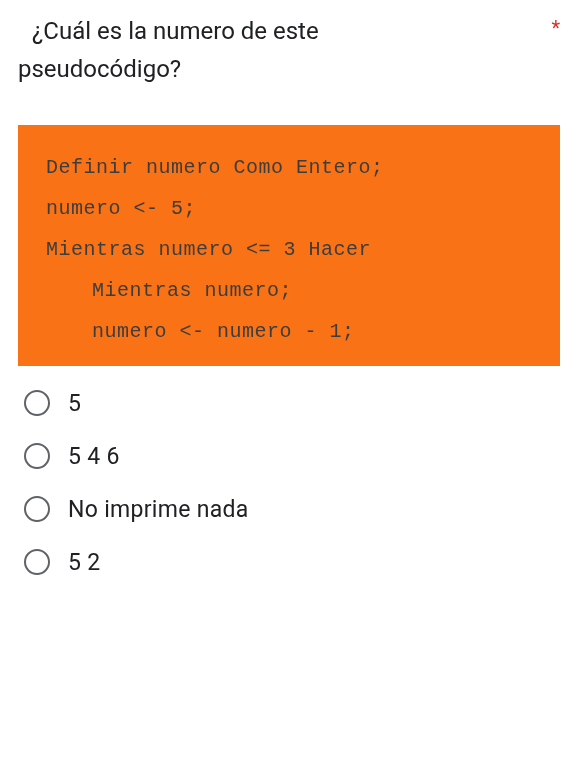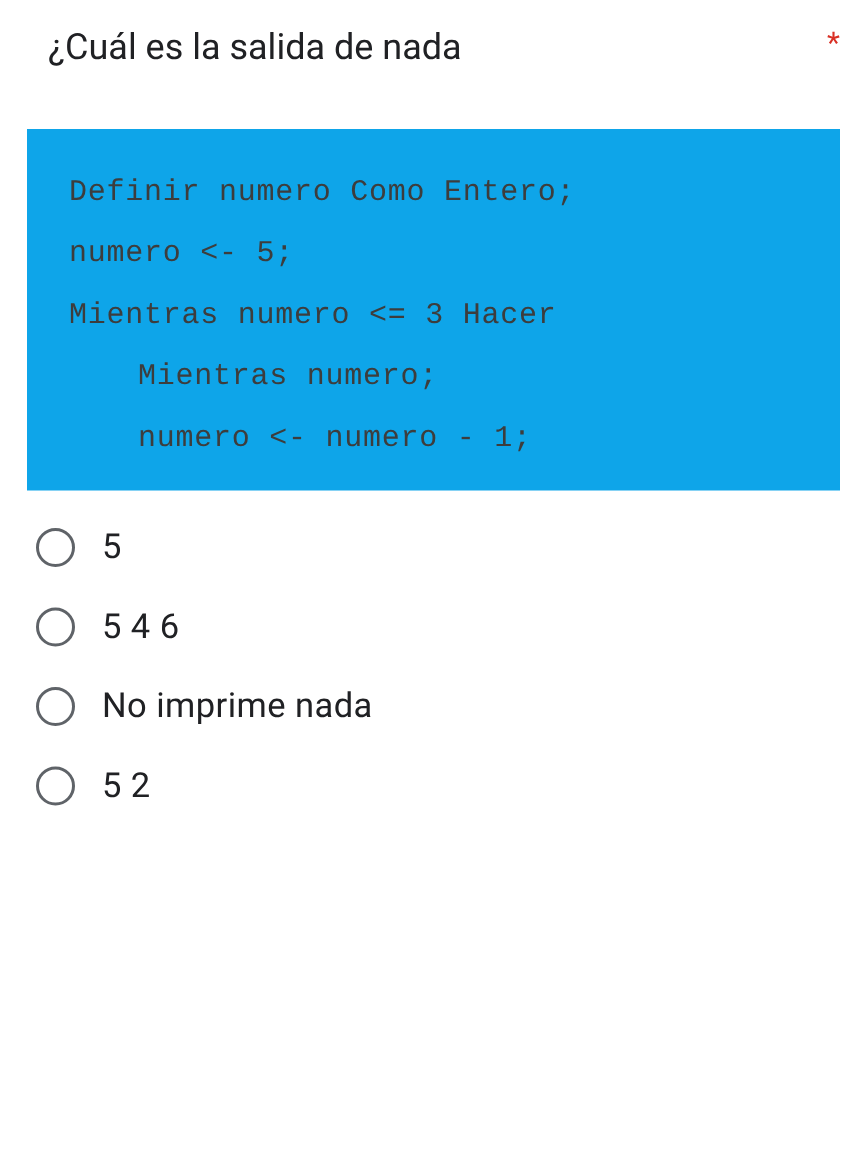--- a/index.html
+++ b/index.html
@@ -31,21 +31,21 @@
     padding-left: 14px;
   }
   .required-asterisk {
     color: #d93025;
     font-size: 20px;
     margin-left: 8px;
     margin-top: 4px;
     font-weight: 400;
   }
   .code-block {
-    background: #0ea5e9;
+    background: #f97316;
     padding: 22px 28px 14px 28px;
     font-family: 'Courier New', Courier, monospace;
     font-size: 20px;
     line-height: 2.05;
     color: #3d3d3d;
     margin-bottom: 24px;
     letter-spacing: 0.5px;
   }
   .code-line {
     white-space: pre;
@@ -75,21 +75,22 @@
     color: #202124;
     font-weight: 400;
     letter-spacing: 0.3px;
   }
 </style>
 </head>
 <body>
 
 <div class="question-header">
   <div class="question-text">
-    <div class="first-line">¿Cuál es la salida de nada</div>
+    <div class="first-line">¿Cuál es la numero de este</div>
+    <div>pseudocódigo?</div>
   </div>
   <div class="required-asterisk">*</div>
 </div>
 
 <div class="code-block">
   <div class="code-line">Definir numero Como Entero;</div>
   <div class="code-line">numero &lt;- 5;</div>
   <div class="code-line">Mientras numero &lt;= 3 Hacer</div>
   <div class="code-line code-indent">Mientras numero;</div>
   <div class="code-line code-indent">numero &lt;- numero - 1;</div>

